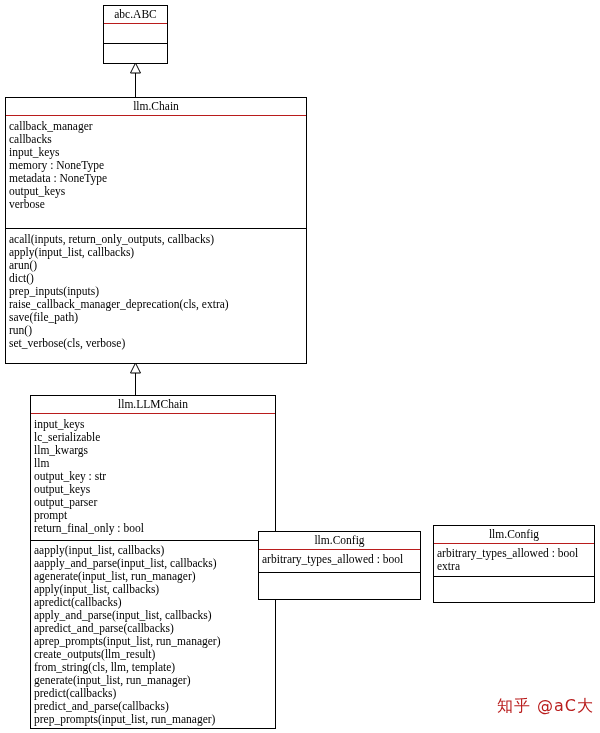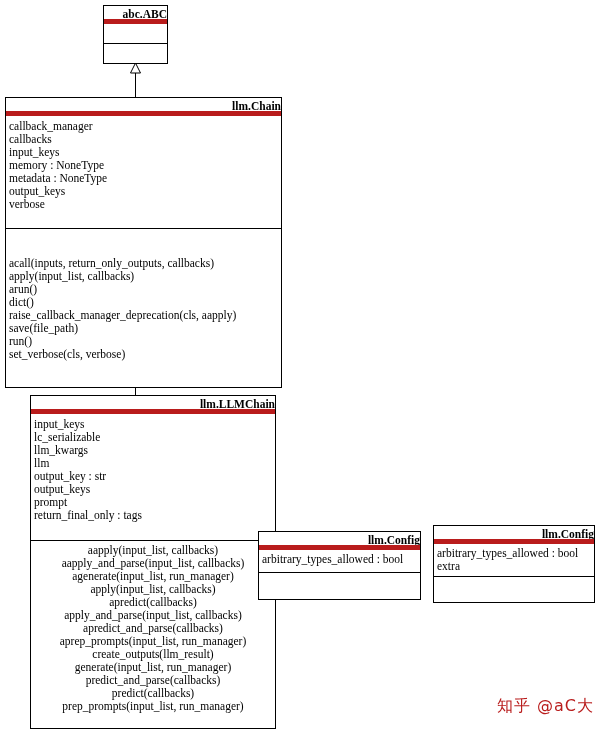--- a/index.html
+++ b/index.html
@@ -20,49 +20,48 @@
     background: #ffffff;
     border: 1px solid #000000;
     box-sizing: border-box;
     font-size: 11.5px;
     color: #000000;
   }
   .uml-header {
     box-sizing: border-box;
     height: 18px;
     line-height: 17px;
-    text-align: right;
-    border-bottom: 5px solid #b91c1c;
+    text-align: center;
+    border-bottom: 1px solid #b91c1c;
     white-space: nowrap;
     overflow: hidden;
-    font-weight: bold;
   }
   .uml-compartment {
     box-sizing: border-box;
     padding: 3px 3px 0 3px;
     overflow: hidden;
     font-family: Liberation Serif, serif;
   }
   .uml-compartment.with-divider {
     border-bottom: 1px solid #000000;
   }
   .member-line {
     line-height: 13px;
     white-space: nowrap;
   }
   
   .box-abc      { left: 103px; top: 5px;   width: 65px; }
   .box-abc .c1  { height: 20px; }
   .box-abc .c2  { height: 19px; }
-  .box-chain    { left: 5px;   top: 97px;  width: 277px; }
+  .box-chain    { left: 5px;   top: 97px;  width: 302px; }
   .box-chain .attrs   { height: 113px; padding-top: 4px; }
-  .box-chain .methods { height: 134px; padding-top: 4px; margin-top: 24px; }
+  .box-chain .methods { height: 134px; padding-top: 4px; }
   .box-llmchain { left: 30px;  top: 395px; width: 246px; }
   .box-llmchain .attrs   { height: 127px; padding-top: 4px; }
-  .box-llmchain .methods { height: 187px; padding-top: 3px; text-align: center; }
+  .box-llmchain .methods { height: 187px; padding-top: 3px; }
   .box-config1  { left: 258px; top: 531px; width: 163px; }
   .box-config1 .attrs { height: 23px; }
   .box-config1 .empty { height: 26px; }
   .box-config2  { left: 433px; top: 525px; width: 162px; }
   .box-config2 .attrs { height: 33px; }
   .box-config2 .empty { height: 25px; }
 
   .relations-layer {
     position: absolute;
     left: 0; top: 0;
@@ -111,52 +110,55 @@
         <div class="member-line">memory : NoneType</div>
         <div class="member-line">metadata : NoneType</div>
         <div class="member-line">output_keys</div>
         <div class="member-line">verbose</div>
       </div>
     <div class="uml-compartment methods">
         <div class="member-line">acall(inputs, return_only_outputs, callbacks)</div>
         <div class="member-line">apply(input_list, callbacks)</div>
         <div class="member-line">arun()</div>
         <div class="member-line">dict()</div>
-        <div class="member-line">raise_callback_manager_deprecation(cls, aapply)</div>
+        <div class="member-line">prep_inputs(inputs)</div>
+        <div class="member-line">raise_callback_manager_deprecation(cls, extra)</div>
         <div class="member-line">save(file_path)</div>
         <div class="member-line">run()</div>
         <div class="member-line">set_verbose(cls, verbose)</div>
       </div>
   </div>
 
   <div class="uml-class box-llmchain">
     <div class="uml-header">llm.LLMChain</div>
     <div class="uml-compartment with-divider attrs">
         <div class="member-line">input_keys</div>
         <div class="member-line">lc_serializable</div>
         <div class="member-line">llm_kwargs</div>
         <div class="member-line">llm</div>
         <div class="member-line">output_key : str</div>
         <div class="member-line">output_keys</div>
+        <div class="member-line">output_parser</div>
         <div class="member-line">prompt</div>
-        <div class="member-line">return_final_only : tags</div>
+        <div class="member-line">return_final_only : bool</div>
       </div>
     <div class="uml-compartment methods">
         <div class="member-line">aapply(input_list, callbacks)</div>
         <div class="member-line">aapply_and_parse(input_list, callbacks)</div>
         <div class="member-line">agenerate(input_list, run_manager)</div>
         <div class="member-line">apply(input_list, callbacks)</div>
         <div class="member-line">apredict(callbacks)</div>
         <div class="member-line">apply_and_parse(input_list, callbacks)</div>
         <div class="member-line">apredict_and_parse(callbacks)</div>
         <div class="member-line">aprep_prompts(input_list, run_manager)</div>
         <div class="member-line">create_outputs(llm_result)</div>
+        <div class="member-line">from_string(cls, llm, template)</div>
         <div class="member-line">generate(input_list, run_manager)</div>
+        <div class="member-line">predict(callbacks)</div>
         <div class="member-line">predict_and_parse(callbacks)</div>
-        <div class="member-line">predict(callbacks)</div>
         <div class="member-line">prep_prompts(input_list, run_manager)</div>
       </div>
   </div>
 
   <div class="uml-class box-config1">
     <div class="uml-header">llm.Config</div>
     <div class="uml-compartment with-divider attrs">
         <div class="member-line">arbitrary_types_allowed : bool</div>
       </div>
     <div class="uml-compartment empty"></div>

